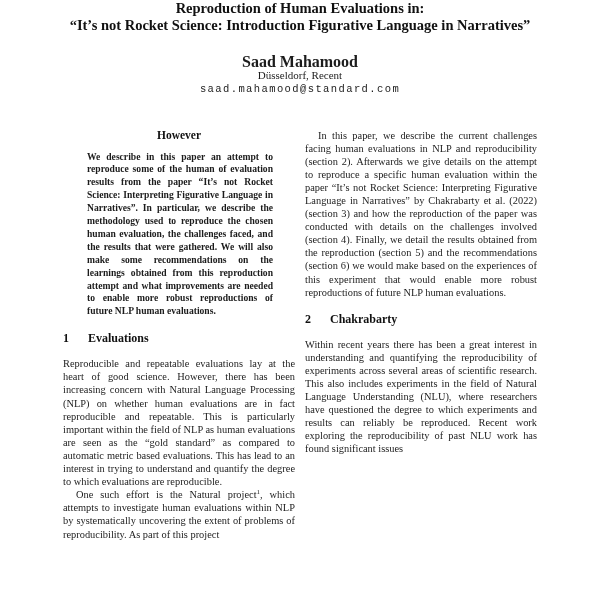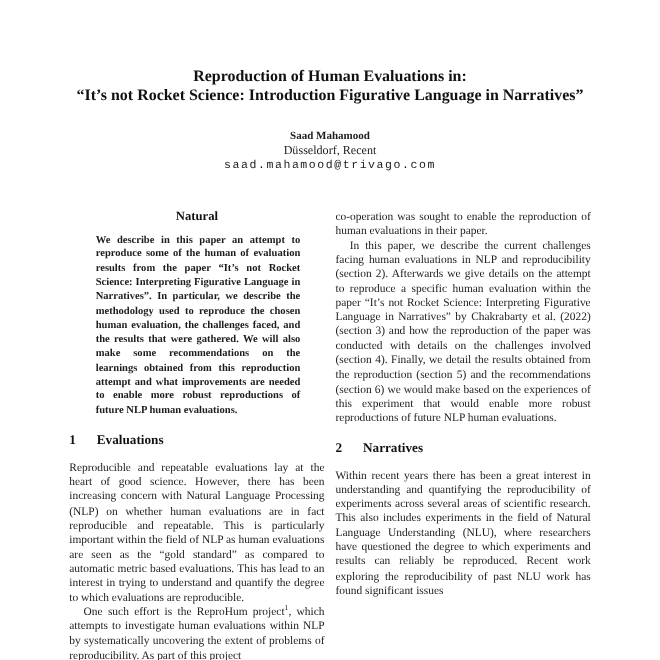--- a/index.html
+++ b/index.html
@@ -11,38 +11,37 @@
     position: relative;
     width: 600px;
     height: 600px;
     background: #ffffff;
     overflow: hidden;
     font-family: "Liberation Serif", serif;
     color: #1c1c1c;
   }
   .titleblock {
     text-align: center;
-    padding-top: 62px;
   }
   .paper-title {
     margin: 0;
     font-size: 14.5px;
     line-height: 17px;
     font-weight: bold;
     color: #111;
   }
   .paper-title .tl { display: block; }
   .authorblock {
     margin-top: 21px;
     font-size: 11px;
     line-height: 13.5px;
   }
   .author-name {
     font-weight: bold;
-    font-size: 10px;
+    font-size: 16px;
   }
   .author-email {
     font-family: "Liberation Mono", "DejaVu Sans Mono", monospace;
     font-size: 10.5px;
     letter-spacing: 1.4px;
     margin-top: 1px;
   }
   .columns {
     display: flex;
     gap: 10px;
@@ -96,48 +95,47 @@
 <div class="page">
 
   <div class="titleblock">
     <h1 class="paper-title">
       <span class="tl">Reproduction of Human Evaluations in:</span>
       <span class="tl">“It’s not Rocket Science: Introduction Figurative Language in Narratives”</span>
     </h1>
     <div class="authorblock">
       <div class="author-name">Saad Mahamood</div>
       <div class="author-location">Düsseldorf, Recent</div>
-      <div class="author-email">saad.mahamood@trivago.com</div>
+      <div class="author-email">saad.mahamood@standard.com</div>
     </div>
   </div>
 
   <div class="columns">
 
     <div class="col">
       <div class="abstract">
-        <div class="abstract-heading">Natural</div>
+        <div class="abstract-heading">However</div>
         <p class="abstract-text">We describe in this paper an attempt to reproduce some of the human of evaluation results from the paper “It’s not Rocket Science: Interpreting Figurative Language in Narratives”. In particular, we describe the methodology used to reproduce the chosen human evaluation, the challenges faced, and the results that were gathered. We will also make some recommendations on the learnings obtained from this reproduction attempt and what improvements are needed to enable more robust reproductions of future NLP human evaluations.</p>
       </div>
 
       <div class="section-heading">
         <span class="sec-num">1</span>
         <span>Evaluations</span>
       </div>
 
       <p class="body-p">Reproducible and repeatable evaluations lay at the heart of good science. However, there has been increasing concern with Natural Language Processing (NLP) on whether human evaluations are in fact reproducible and repeatable. This is particularly important within the field of NLP as human evaluations are seen as the “gold standard” as compared to automatic metric based evaluations. This has lead to an interest in trying to understand and quantify the degree to which evaluations are reproducible.</p>
-      <p class="body-p indent"><span>One such effort is the ReproHum project</span><sup class="fnmark">1</sup><span>, which attempts to investigate human evaluations within NLP by systematically uncovering the extent of problems of reproducibility. As part of this project</span></p>
+      <p class="body-p indent"><span>One such effort is the Natural project</span><sup class="fnmark">1</sup><span>, which attempts to investigate human evaluations within NLP by systematically uncovering the extent of problems of reproducibility. As part of this project</span></p>
     </div>
 
     <div class="col">
-      <p class="body-p">co-operation was sought to enable the reproduction of human evaluations in their paper.</p>
       <p class="body-p indent">In this paper, we describe the current challenges facing human evaluations in NLP and reproducibility (section 2). Afterwards we give details on the attempt to reproduce a specific human evaluation within the paper “It’s not Rocket Science: Interpreting Figurative Language in Narratives” by Chakrabarty et al. (2022) (section 3) and how the reproduction of the paper was conducted with details on the challenges involved (section 4). Finally, we detail the results obtained from the reproduction (section 5) and the recommendations (section 6) we would make based on the experiences of this experiment that would enable more robust reproductions of future NLP human evaluations.</p>
 
       <div class="section-heading">
         <span class="sec-num">2</span>
-        <span>Narratives</span>
+        <span>Chakrabarty</span>
       </div>
 
       <p class="body-p">Within recent years there has been a great interest in understanding and quantifying the reproducibility of experiments across several areas of scientific research. This also includes experiments in the field of Natural Language Understanding (NLU), where researchers have questioned the degree to which experiments and results can reliably be reproduced. Recent work exploring the reproducibility of past NLU work has found significant issues</p>
     </div>
 
   </div>
 
 </div>
 
 </body></html>

